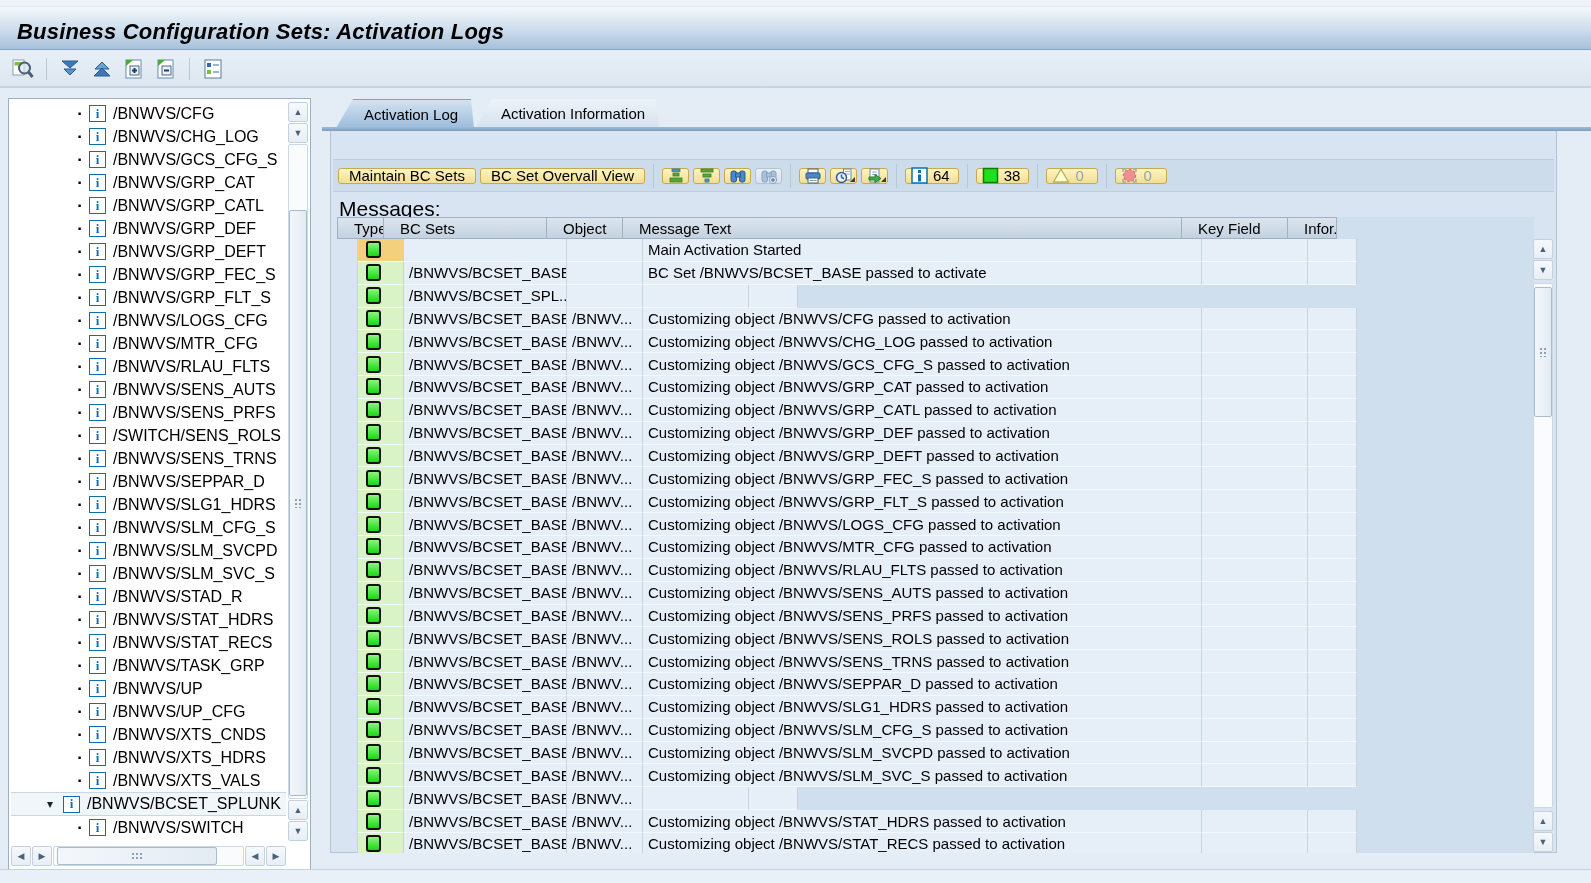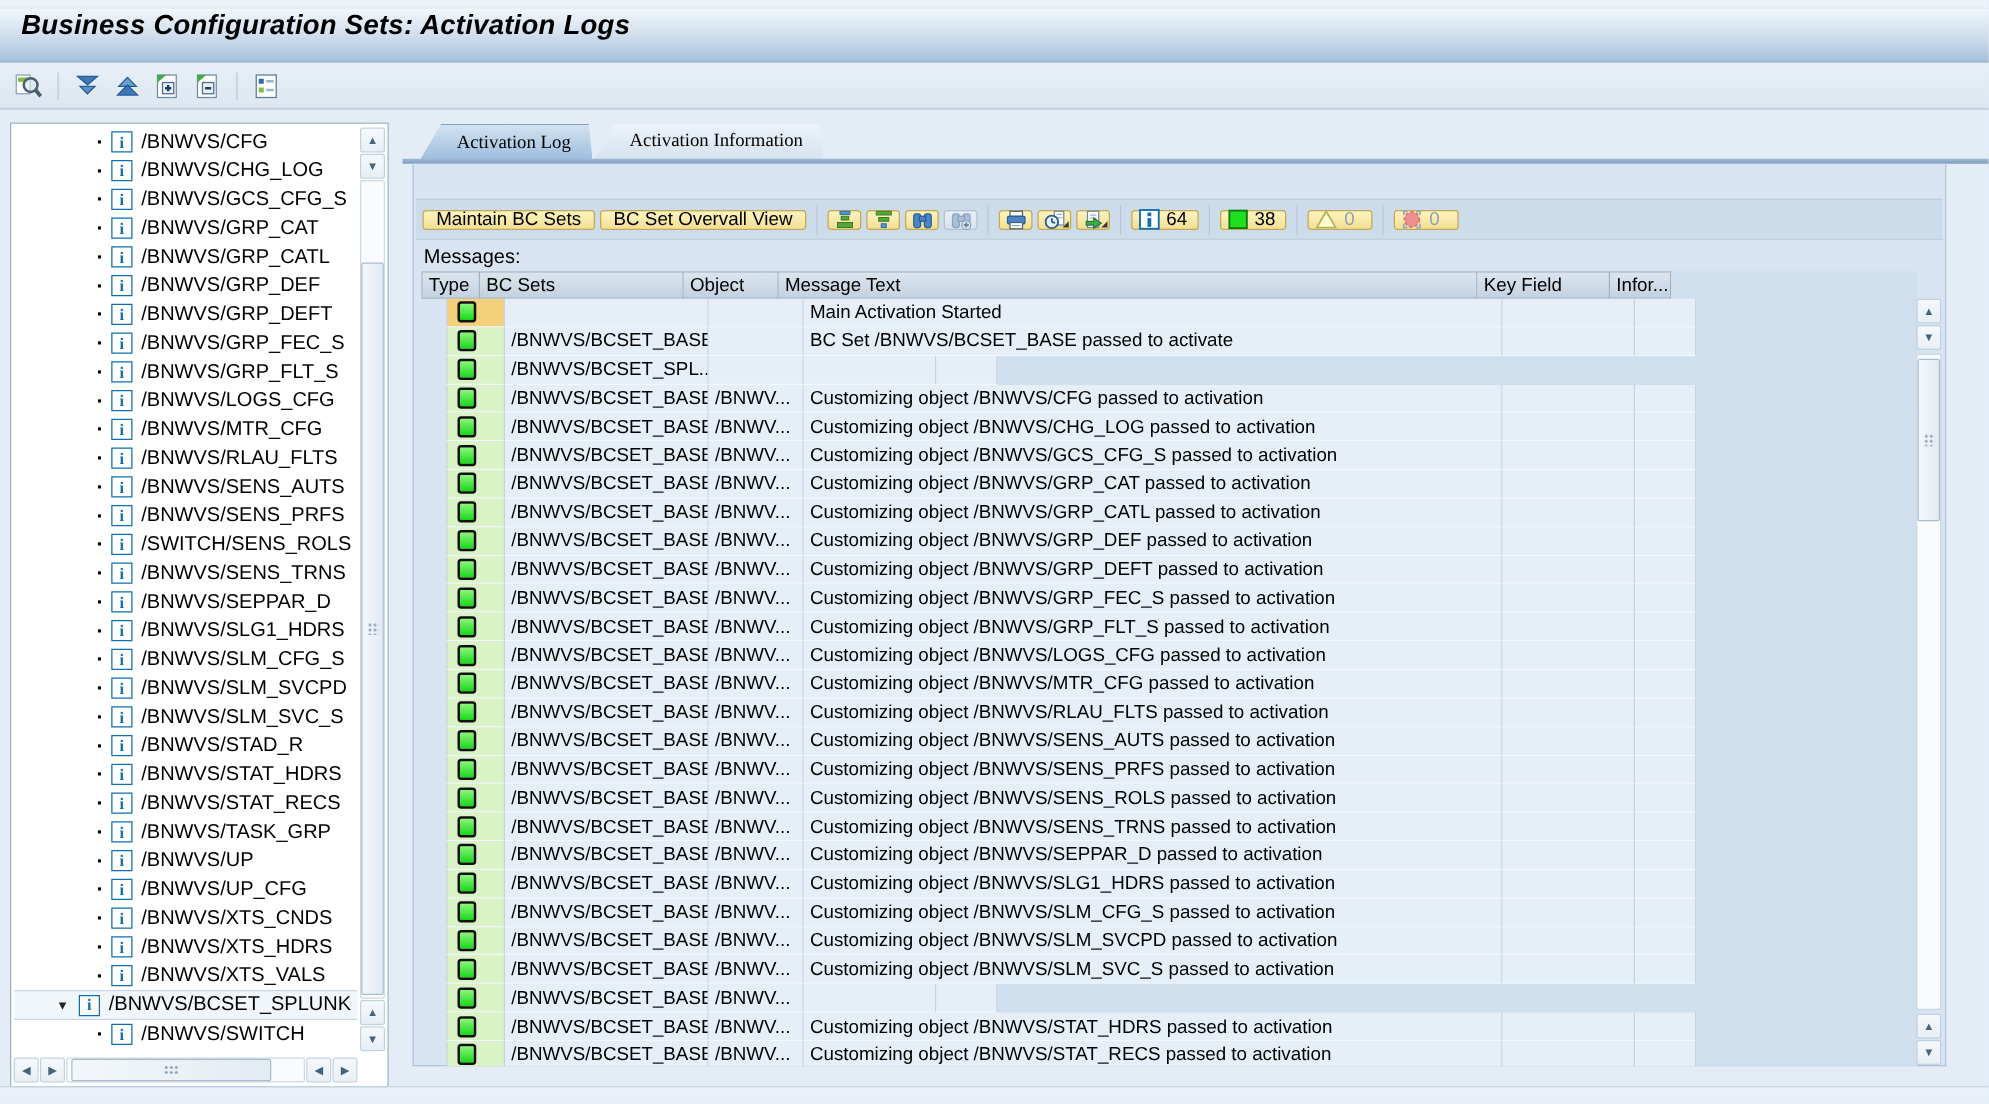--- a/index.html
+++ b/index.html
@@ -12,21 +12,21 @@
     color:#000;
   }
   
   .top-strip { position:absolute; left:0; top:0; right:0; height:7px; background:#edf2f8; border-bottom:1px solid #dfe8f1; }
   .titlebar {
     position:absolute; left:0; top:7px; right:0; height:43px;
     background:linear-gradient(#f3f8fc, #c9d9ea 60%, #a7c1da);
     border-bottom:1px solid #8ba7c5;
   }
   .page-title {
-    position:absolute; left:17px; top:0;
+    position:absolute; left:17px; top:12px;
     font-size:22px; font-weight:bold; font-style:italic; letter-spacing:0.2px;
   }
   
   .app-toolbar {
     position:absolute; left:0; top:51px; right:0; height:37px;
     background:linear-gradient(#e8eff6,#dde7f1);
     border-bottom:2px solid #c6d4e2;
     display:flex; align-items:center; padding-left:10px; gap:6px;
   }
   .tool-ico { width:26px; height:26px; display:flex; align-items:center; justify-content:center; border-radius:3px; }
@@ -66,21 +66,21 @@
   .tree-vscroll .b1{position:absolute; top:0;} .tree-vscroll .b2{position:absolute; top:21px;}
   .tree-vscroll .b3{position:absolute; bottom:21px;} .tree-vscroll .b4{position:absolute; bottom:0;}
   .tree-hscroll { position:absolute; left:2px; right:24px; bottom:3px; height:20px; }
   .tree-hscroll .b1{position:absolute; left:0; top:0;} .tree-hscroll .b2{position:absolute; left:21px; top:0;}
   .tree-hscroll .b3{position:absolute; right:21px; top:0;} .tree-hscroll .b4{position:absolute; right:0; top:0;}
   
   .tab {
     position:absolute; top:99px; height:29px;
     display:flex; align-items:center; justify-content:center;
     font-size:15px; clip-path:polygon(17px 0, calc(100% - 3px) 0, 100% 100%, 0 100%);
-    padding-left:12px; cursor:default;font-family:Liberation Serif, serif;
+    padding-left:12px; cursor:default;
   }
   .tab.active { left:336px; width:138px; background:linear-gradient(#d3e2f1,#9cbddc); border-top:1px solid #7fa2c4; }
   .tab.inactive { left:475px; width:184px; background:linear-gradient(#ecf2f8,#d6e3f0); }
   .tab-underline { position:absolute; left:322px; right:0; top:127px; height:4px; background:linear-gradient(#9fbbd8,#7c9dc1); }
   
   .tab-panel {
     position:absolute; left:330px; top:131px; width:1227px; height:722px;
     background:#d8e4f1; border:1px solid #b2c4d8; border-top:none;
   }
   .panel-toolbar {
@@ -93,27 +93,27 @@
     background:linear-gradient(#fdf4c0,#f2df94); border:1px solid #c9a94e; border-radius:3px;
     display:flex; align-items:center; white-space:nowrap;
   }
   .icon-btn { width:27px; padding:0; justify-content:center; position:relative; }
   .icon-btn.disabled { background:linear-gradient(#e9eff6,#d8e2ed); border-color:#b3c3d3; }
   .dd { position:absolute; right:1px; bottom:1px; width:0; height:0; border-left:5px solid transparent; border-bottom:5px solid #3a3a3a; }
   .count-btn { gap:5px; padding:0 8px 0 5px; min-width:52px; }
   .count-num { font-size:15px; }
   .count-num.dim { color:#93a3b3; }
   .psep { width:1px; height:24px; background:#b6c7d8; margin:0 4px; }
-  .messages-label { position:absolute; left:8px; top:66px; font-size:16px; }
+  .messages-label { position:absolute; left:8px; top:66px; font-size:21px; }
   
   .log-table { position:absolute; left:6px; top:86px; width:1197px; height:636px; overflow:hidden; }
   .thead { display:flex; height:22px; }
   .th {
     background:linear-gradient(#dce5ee,#c3d2e0); border:1px solid #9fb2c4; border-left:none;
-    font-size:15px; padding:0 5px; display:flex; align-items:center; white-space:nowrap; overflow:hidden;
+    font-size:15px; padding:0 16px; display:flex; align-items:center; white-space:nowrap; overflow:hidden;
   }
   .th:first-child { border-left:1px solid #9fb2c4; }
   .filler { flex:1; background:#cfdfee; }
   .tr { display:flex; height:22.85px;padding-left:20px; }
   .td {
     background:#e6eef7; border-right:1px solid #c6d4e2; border-bottom:1px solid #f3f8fc;
     font-size:15px; padding:0 5px; display:flex; align-items:center; white-space:nowrap; overflow:hidden;
   }
   .td.type { justify-content:flex-start; padding-left:8px; background:#d9f3c7; border-left:1px solid #c6d4e2; }
   .td.type.hl { background:#f2d07c; }

